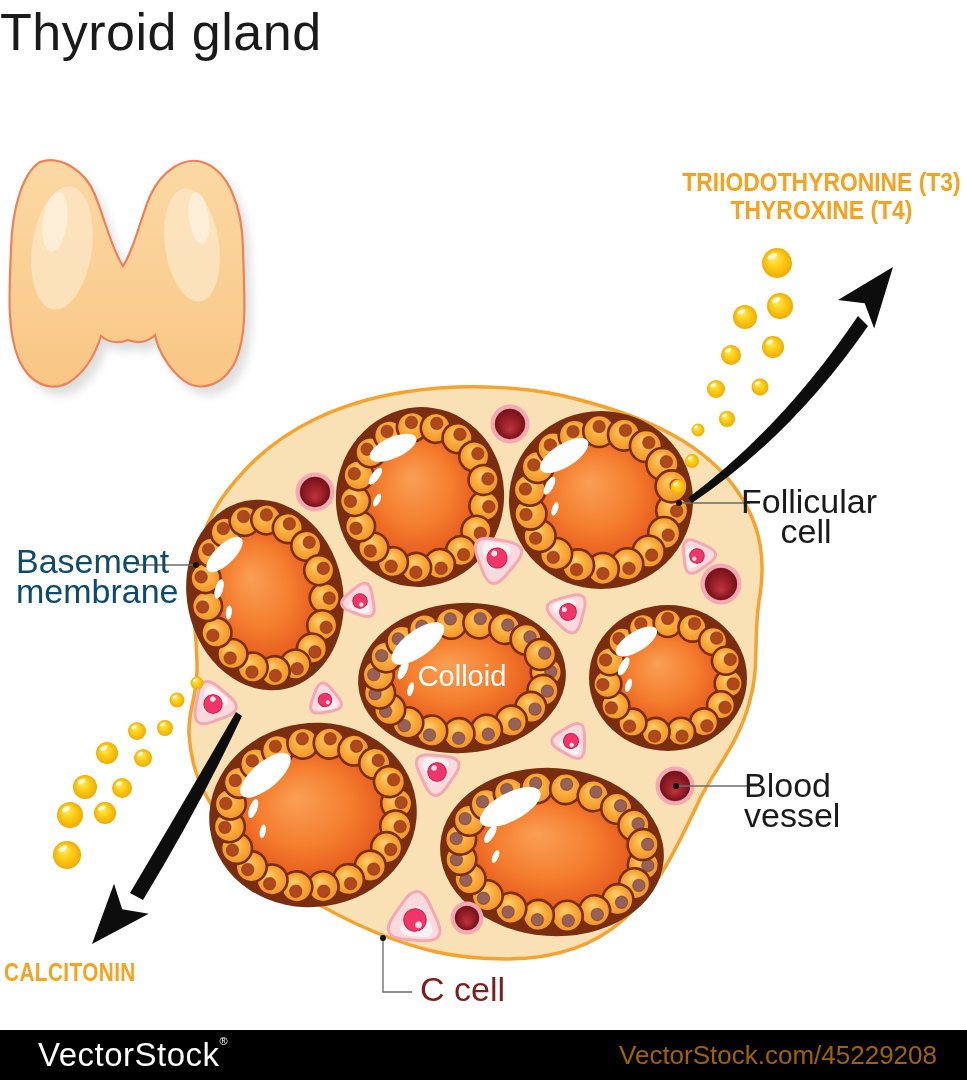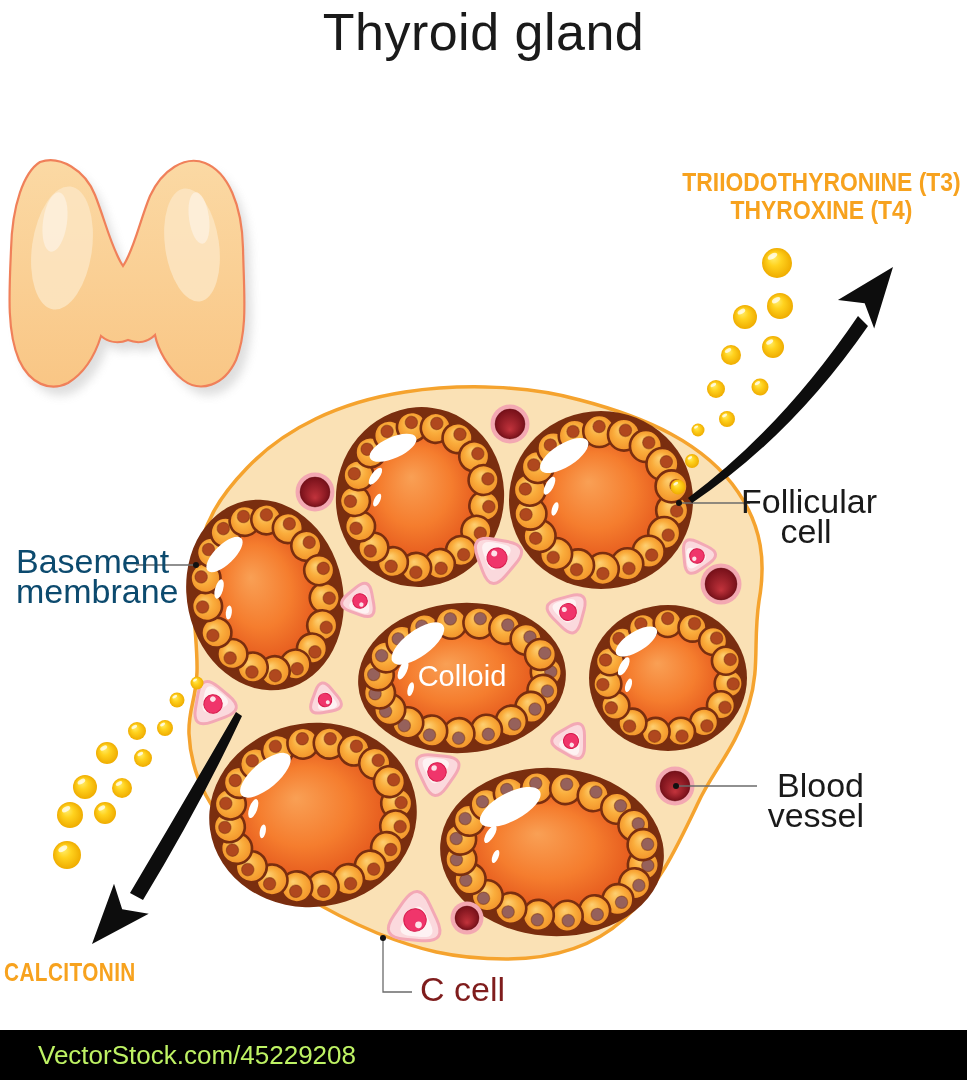--- a/index.html
+++ b/index.html
@@ -1,29 +1,29 @@
 <!DOCTYPE html>
 <html><head>
 <meta charset="utf-8">
 <style>
   html,body{margin:0;padding:0;}
   body{width:967px;height:1080px;background:#ffffff;position:relative;overflow:hidden;
        font-family:"Liberation Sans",sans-serif;}
   #scene{position:absolute;left:0;top:0;}
-  .title{position:absolute;top:2px;left:0;width:100%;text-align:center;margin:0;
+  .title{position:absolute;top:2px;left:0;width:100%;text-align:left;margin:0;
          font-size:52px;font-weight:400;letter-spacing:0.5px;}
   .lbl{position:absolute;font-size:34px;line-height:30px;color:#1a1a1a;}
   .hormone{font-weight:bold;}
   .t3{left:663px;top:168px;width:317px;text-align:center;font-size:26px;line-height:28px;
       transform:scaleX(.88);transform-origin:50% 0;}
   .calcitonin{left:4px;top:957px;font-size:25px;letter-spacing:.5px;
       transform:scaleX(.83);transform-origin:0 0;}
   .basement{left:16px;top:546px;}
   .follicular{left:741px;top:486px;width:130px;text-align:center;}
-  .blood{left:744px;top:770px;width:120px;text-align:right;}
+  .blood{left:744px;top:770px;width:120px;text-align:left;}
   .ccell-label{left:420px;top:974px;}
   .colloid-label{left:385px;top:661px;width:154px;text-align:center;
       font-size:29px;color:#ffffff;}
   .watermark-bar{position:absolute;left:0;top:1030px;width:967px;height:50px;
       display:flex;align-items:center;justify-content:space-between;
       padding:0 30px 0 38px;box-sizing:border-box;}
   .wm-logo{font-size:33px;letter-spacing:.5px;}
   .wm-logo sup{font-size:11px;vertical-align:top;line-height:1;}
   .wm-url{font-size:26px;}
 </style>
@@ -544,14 +544,15 @@
 <div class="lbl blood" style="color: rgb(26, 26, 26);">
   <div>Blood</div>
   <div>vessel</div>
 </div>
 
 <div class="lbl ccell-label" style="color: #7f1d1d;">C cell</div>
 
 <div class="lbl colloid-label" style="color: rgb(255, 255, 255);">Colloid</div>
 
 <div class="watermark-bar" style="background: rgb(0, 0, 0);">
-  <div class="wm-url" style="color: #bef264;">VectorStock.com/45229208</div>
+  <div class="wm-logo" style="color: rgb(255, 255, 255);"><span>VectorStock</span><sup>®</sup></div>
+  <div class="wm-url" style="color: #a16207;">VectorStock.com/45229208</div>
 </div>
 
 </body></html>

